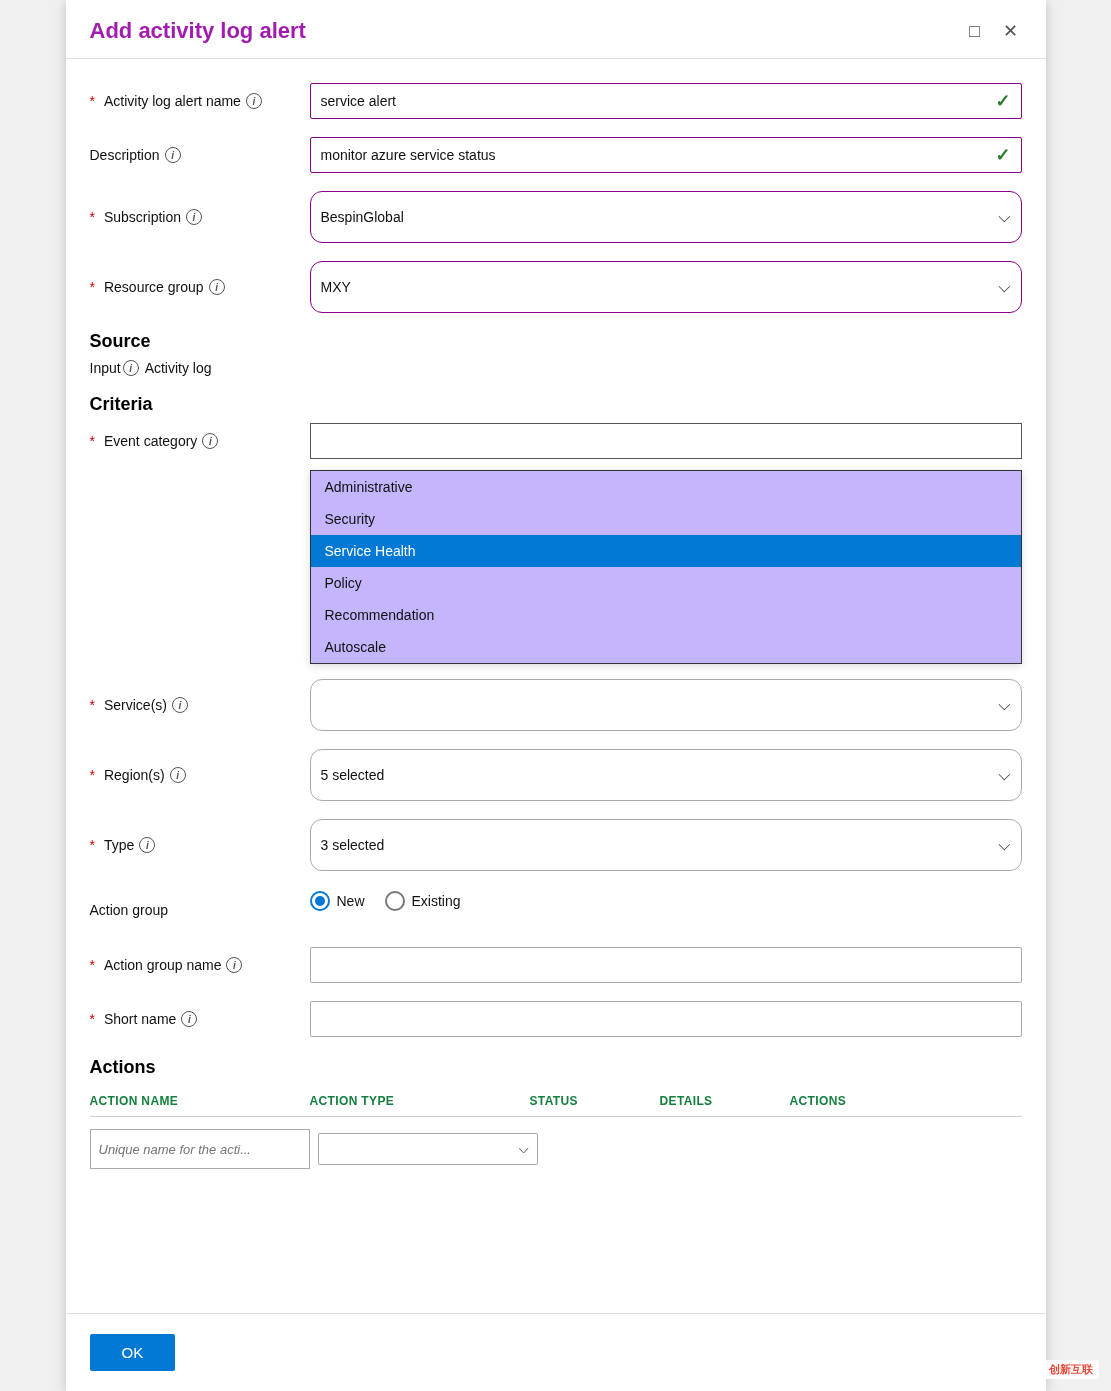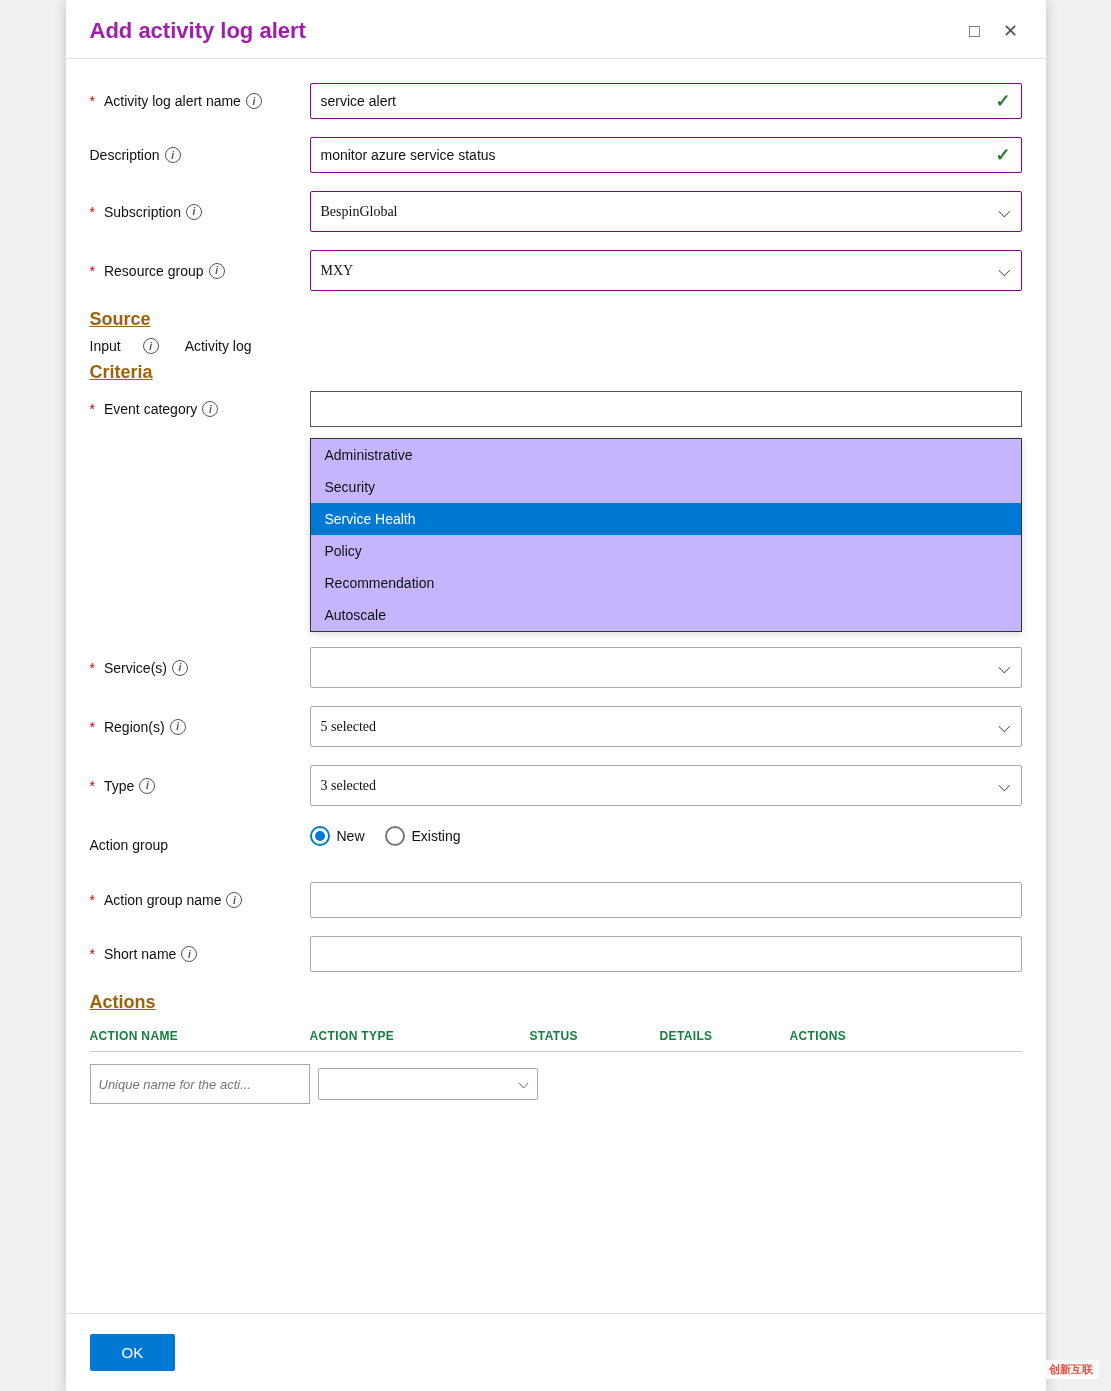--- a/index.html
+++ b/index.html
@@ -83,32 +83,31 @@
       border: 1.5px solid #555;
       border-radius: 50%;
       font-size: 10px;
       color: #555;
       cursor: pointer;
       font-style: italic;
       font-weight: bold;
     }
     .form-control-plain {
       flex: 1;
-      height: 41px;
+      height: 52px;
       border: 1.5px solid #8b008b;
-      border-radius: 2px;
+      border-radius: 12px;
       padding: 0 10px;
       font-size: 14px;
       color: #111;
       background: #fff;
       display: flex;
       align-items: center;
       justify-content: space-between;
       cursor: pointer;
-      font-family: Liberation Serif, serif;
     }
     .checkmark-green {
       color: #2d7a2d;
       font-size: 18px;
       font-weight: bold;
     }
     .input-with-check {
       flex: 1;
       height: 36px;
       border: 1.5px solid #8b008b;
@@ -129,29 +128,28 @@
       color: #111;
       background: transparent;
     }
     .dropdown-arrow {
       font-size: 16px;
       color: #333;
     }
     .section-title {
       font-size: 18px;
       font-weight: 600;
-      color: #a16207;
+      color: #000000;
       margin-bottom: 8px;
-      text-decoration: underline;
     }
     .source-input-row {
       display: flex;
       align-items: center;
-      margin-bottom: 8px;
-      gap: 22px;
+      margin-bottom: 18px;
+      gap: 2px;
       font-size: 14px;
       color: #111;
     }
     .criteria-section {
       position: relative;
     }
     
     .dropdown-overlay {
       position: absolute;
       left: 220px;

